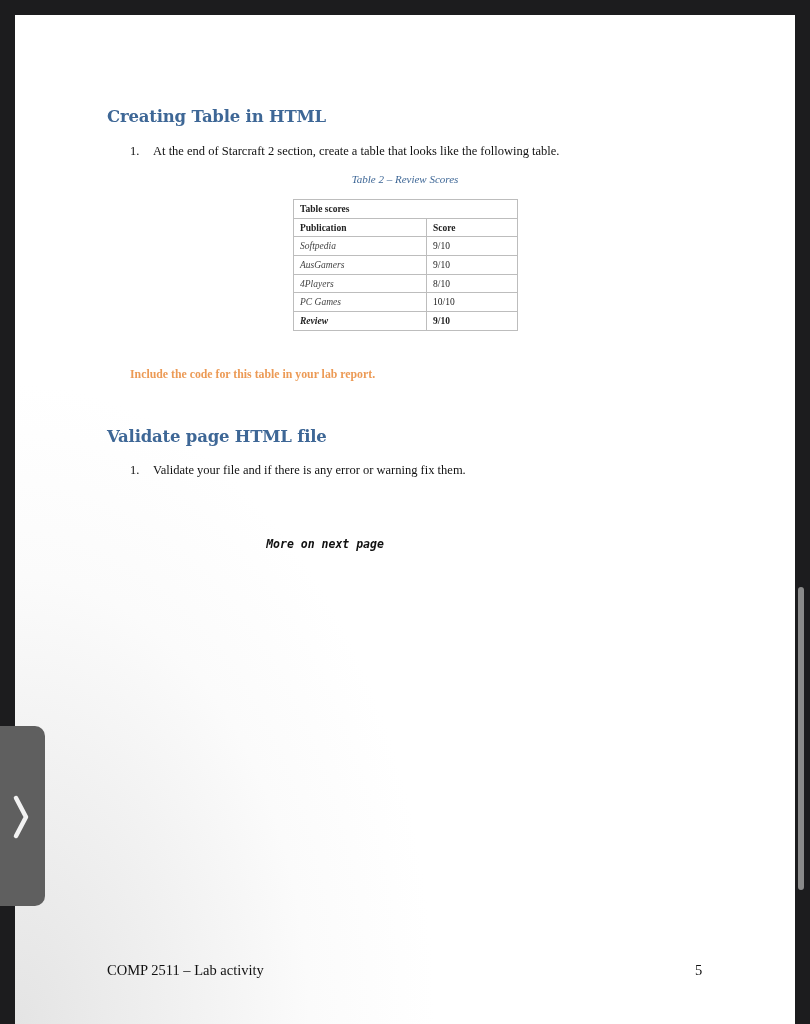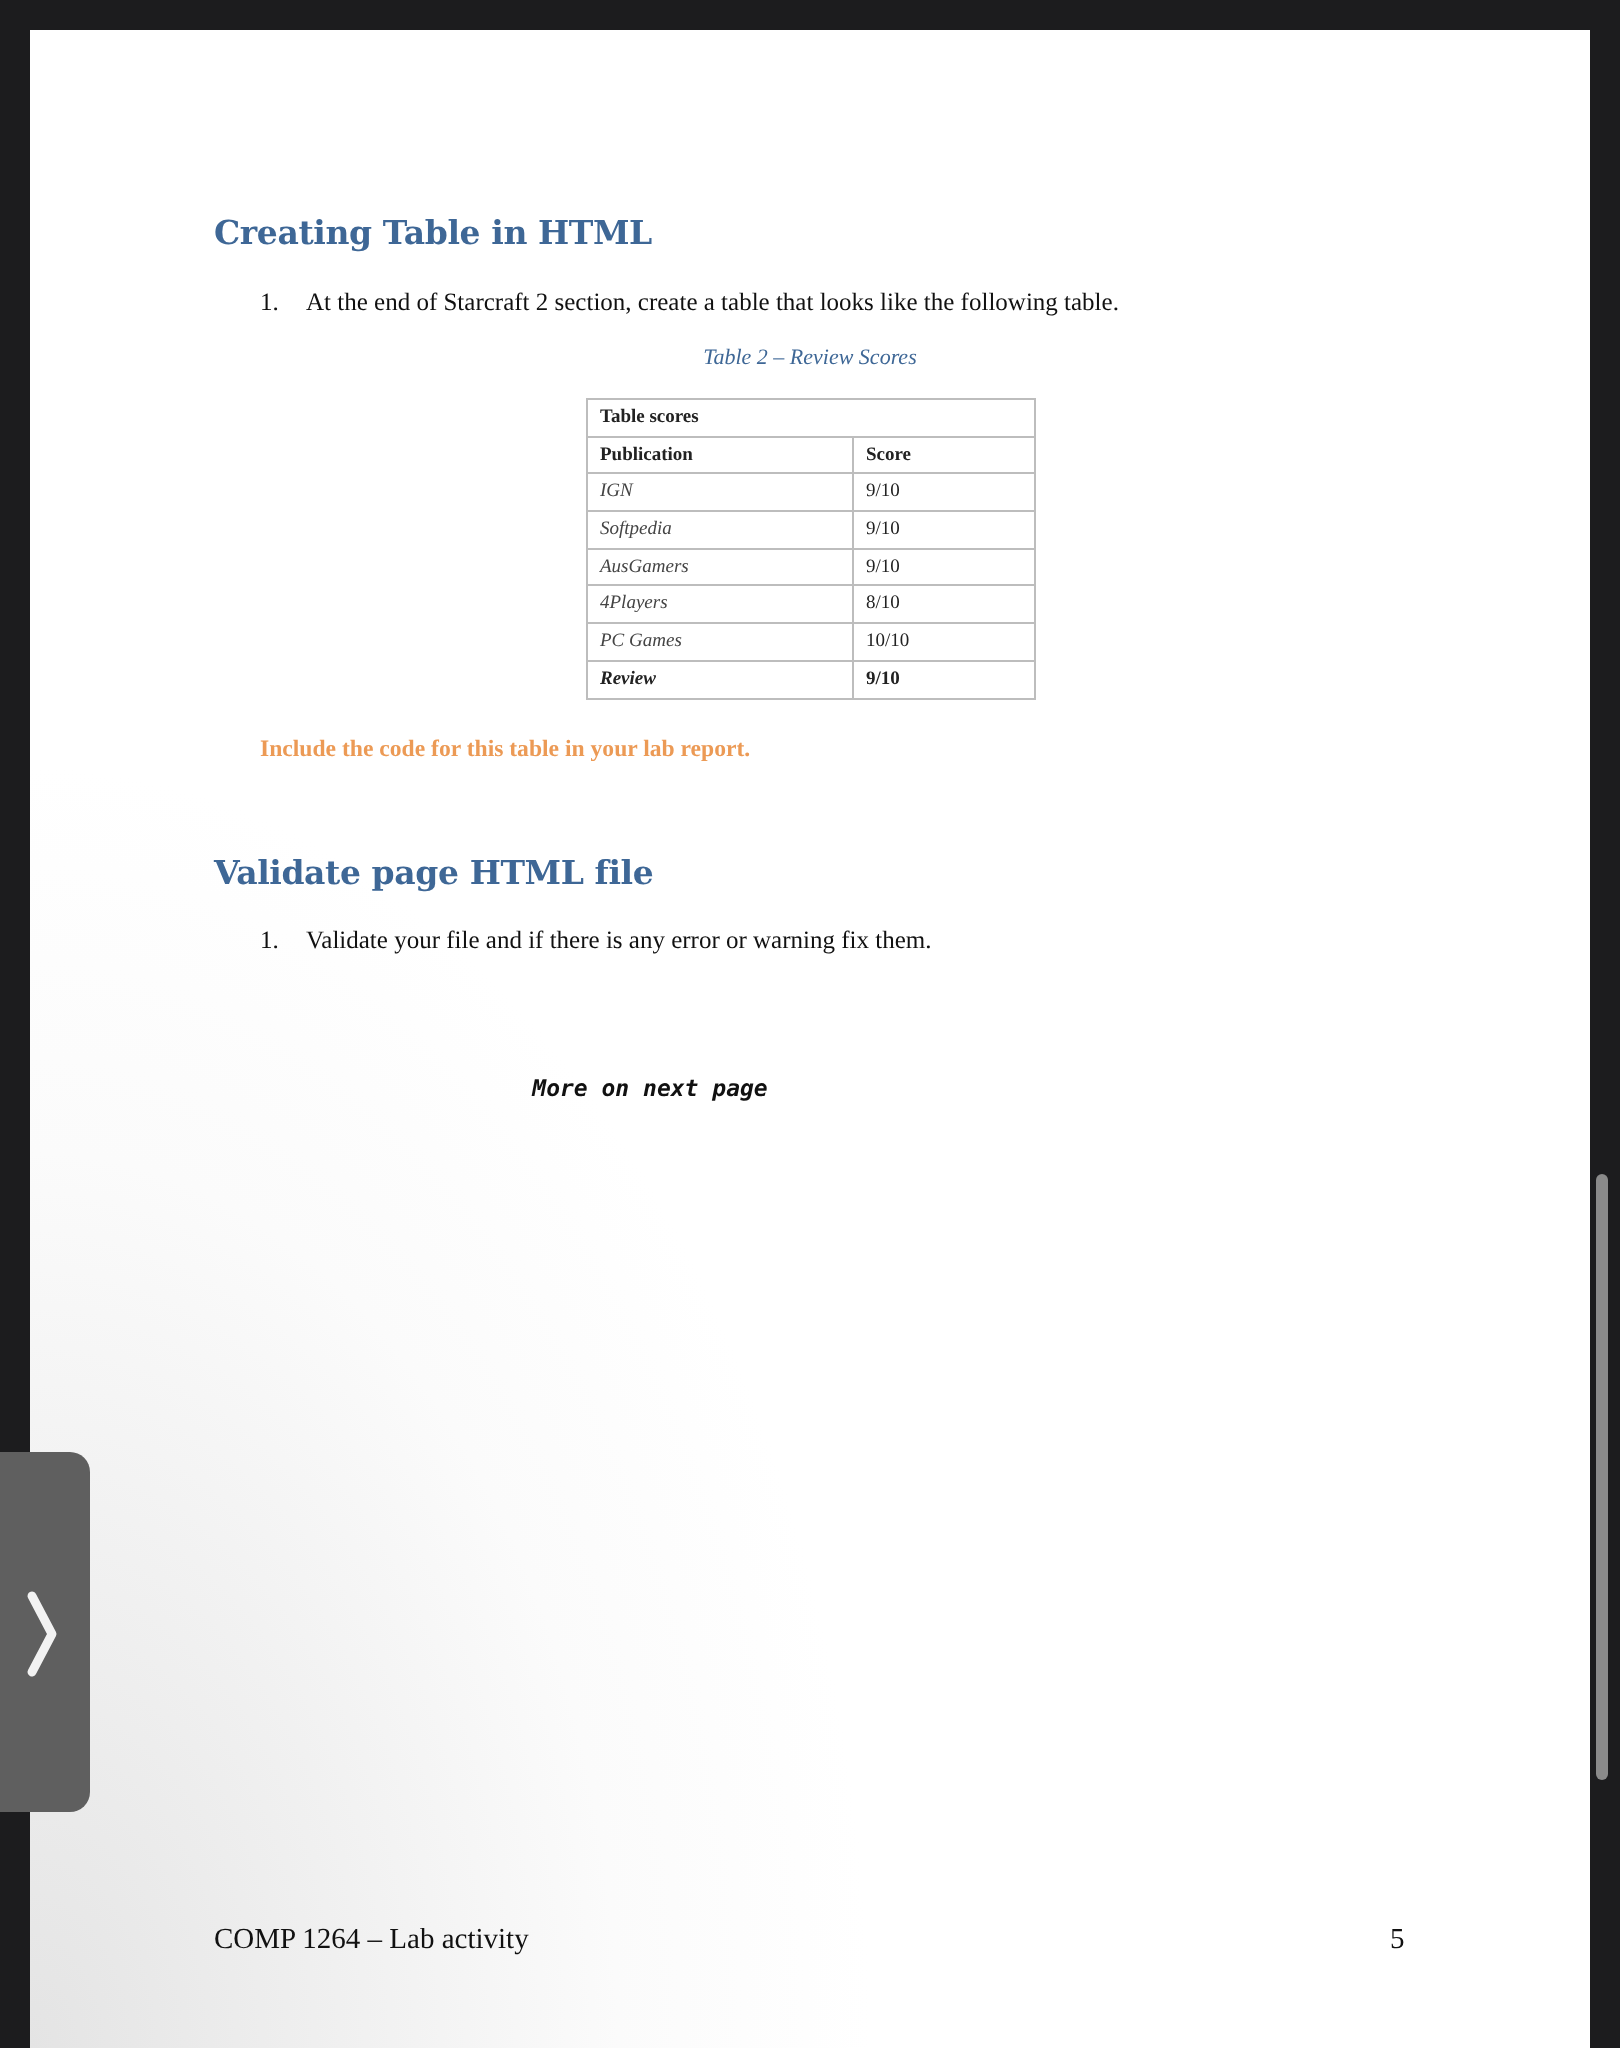--- a/index.html
+++ b/index.html
@@ -161,24 +161,20 @@
     <table class="review">
       <tbody>
           <tr>
         <th colspan="2">Table scores</th>
       </tr>
       <tr>
         <th class="c1">Publication</th>
         <th>Score</th>
       </tr>
       <tr>
-        <td class="pub">IGN</td>
-        <td>9/10</td>
-      </tr>
-      <tr>
         <td class="pub">Softpedia</td>
         <td>9/10</td>
       </tr>
       <tr>
         <td class="pub">AusGamers</td>
         <td>9/10</td>
       </tr>
       <tr>
         <td class="pub">4Players</td>
         <td>8/10</td>
@@ -197,21 +193,21 @@
     <div class="note">Include the code for this table in your lab report.</div>
 
     <h2 class="heading" style="top:412px;">Validate page HTML file</h2>
 
     <div class="list-item" style="top:448px;">
       <span class="num">1.</span><span>Validate your file and if there is any error or warning fix them.</span>
     </div>
 
     <div class="more">More on next page</div>
 
-    <div class="footer-left">COMP 1264 – Lab activity</div>
+    <div class="footer-left">COMP 2511 – Lab activity</div>
     <div class="footer-right">5</div>
   </div>
 
   <div class="scrollbar-track"></div>
   <div class="scrollbar-thumb"></div>
 
   <div class="side-tab">
     <svg width="20" height="46" viewBox="0 0 20 46">
       <polyline points="4,4 14,23 4,42" fill="none" stroke="#f2f2f2" stroke-width="4.5" stroke-linecap="round" stroke-linejoin="round"></polyline>
     </svg>

